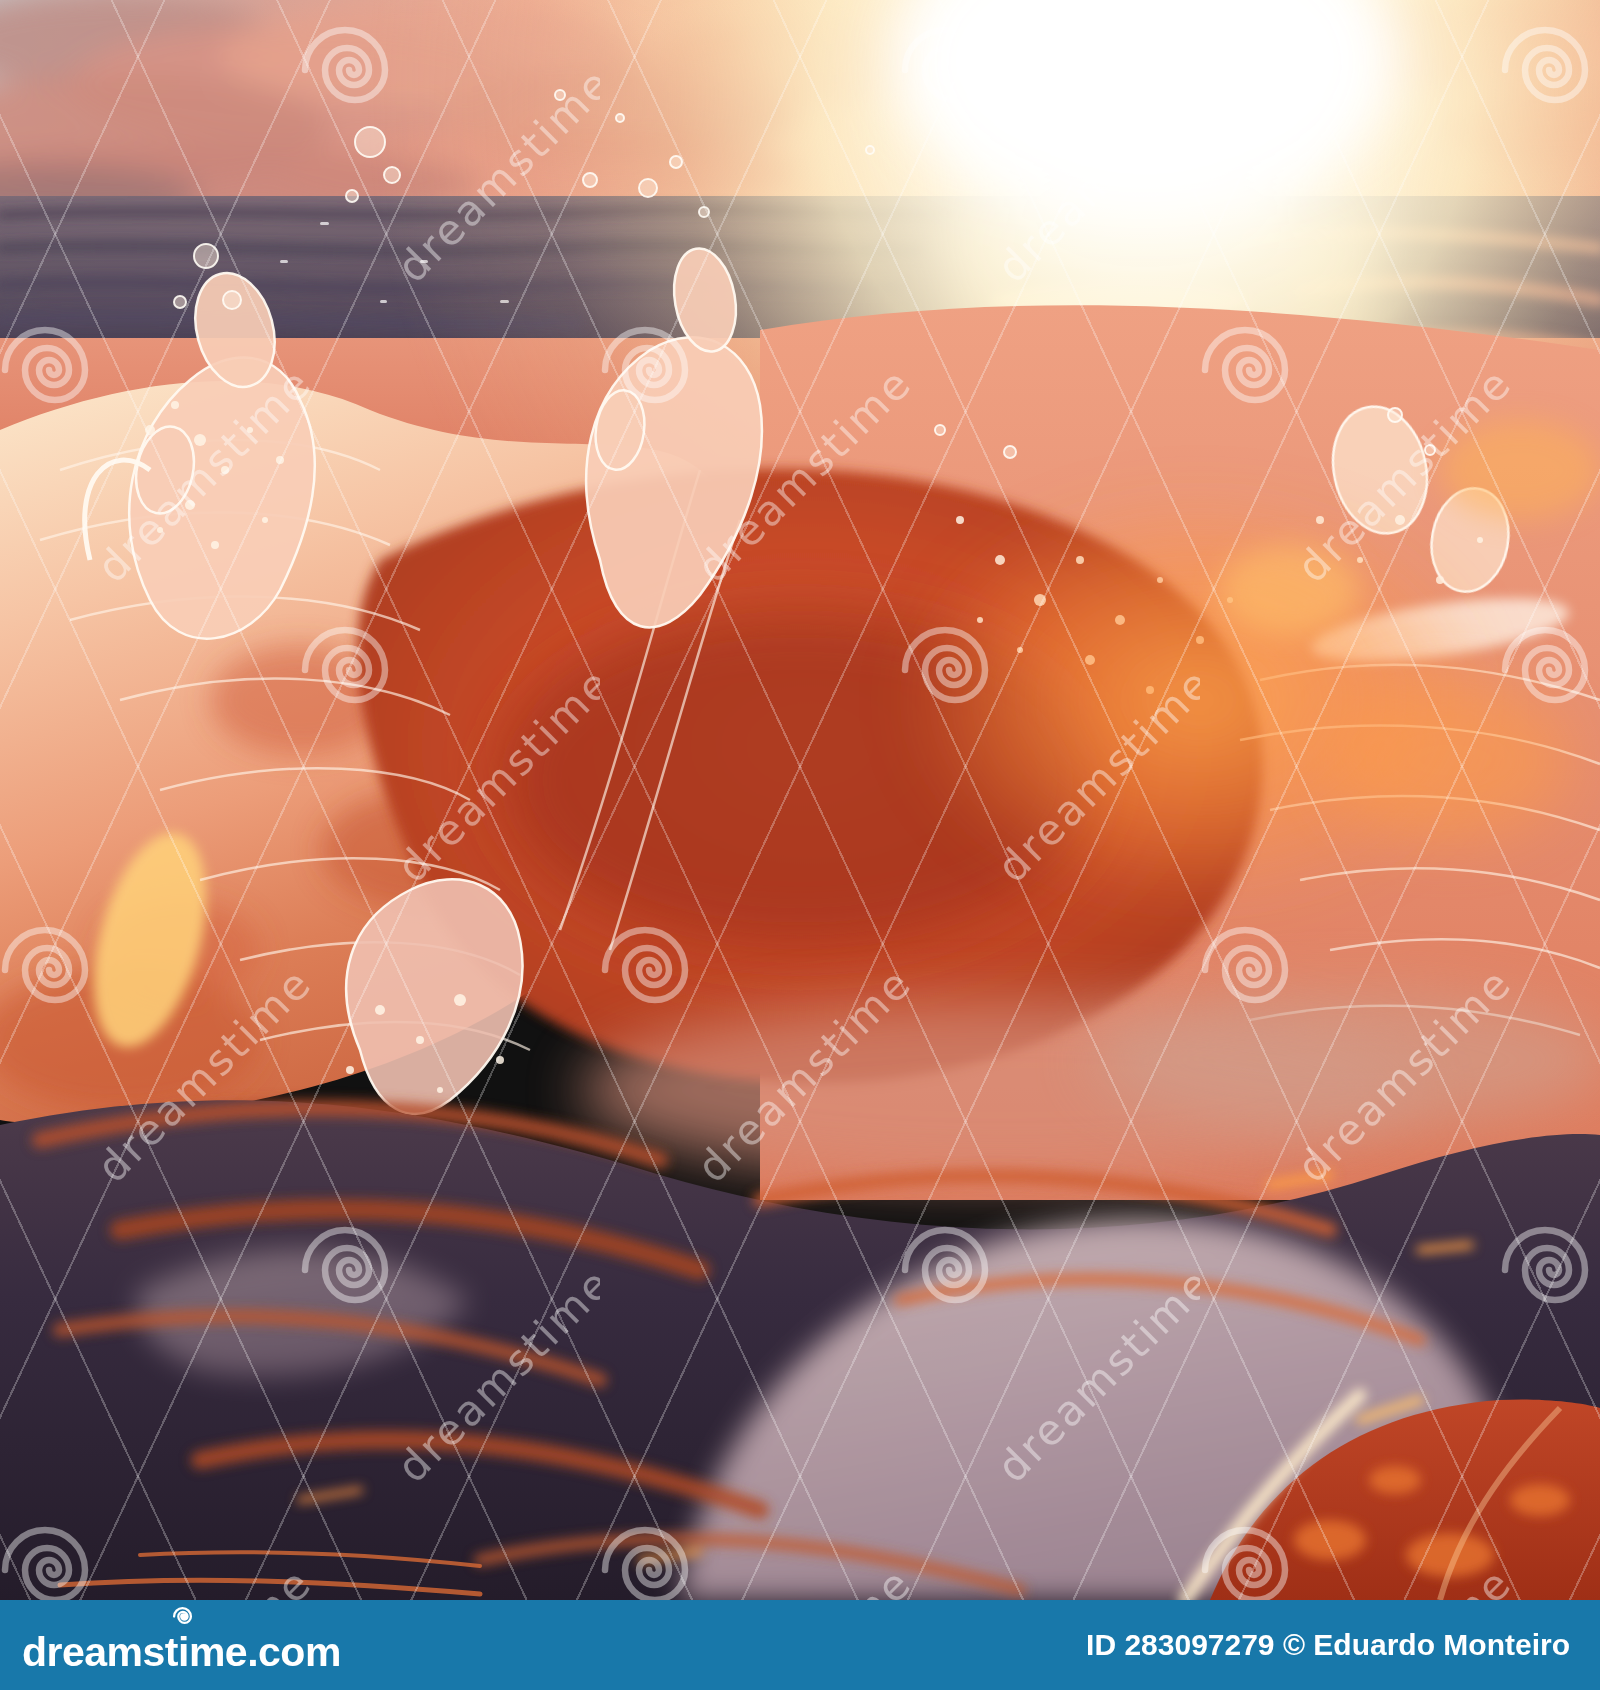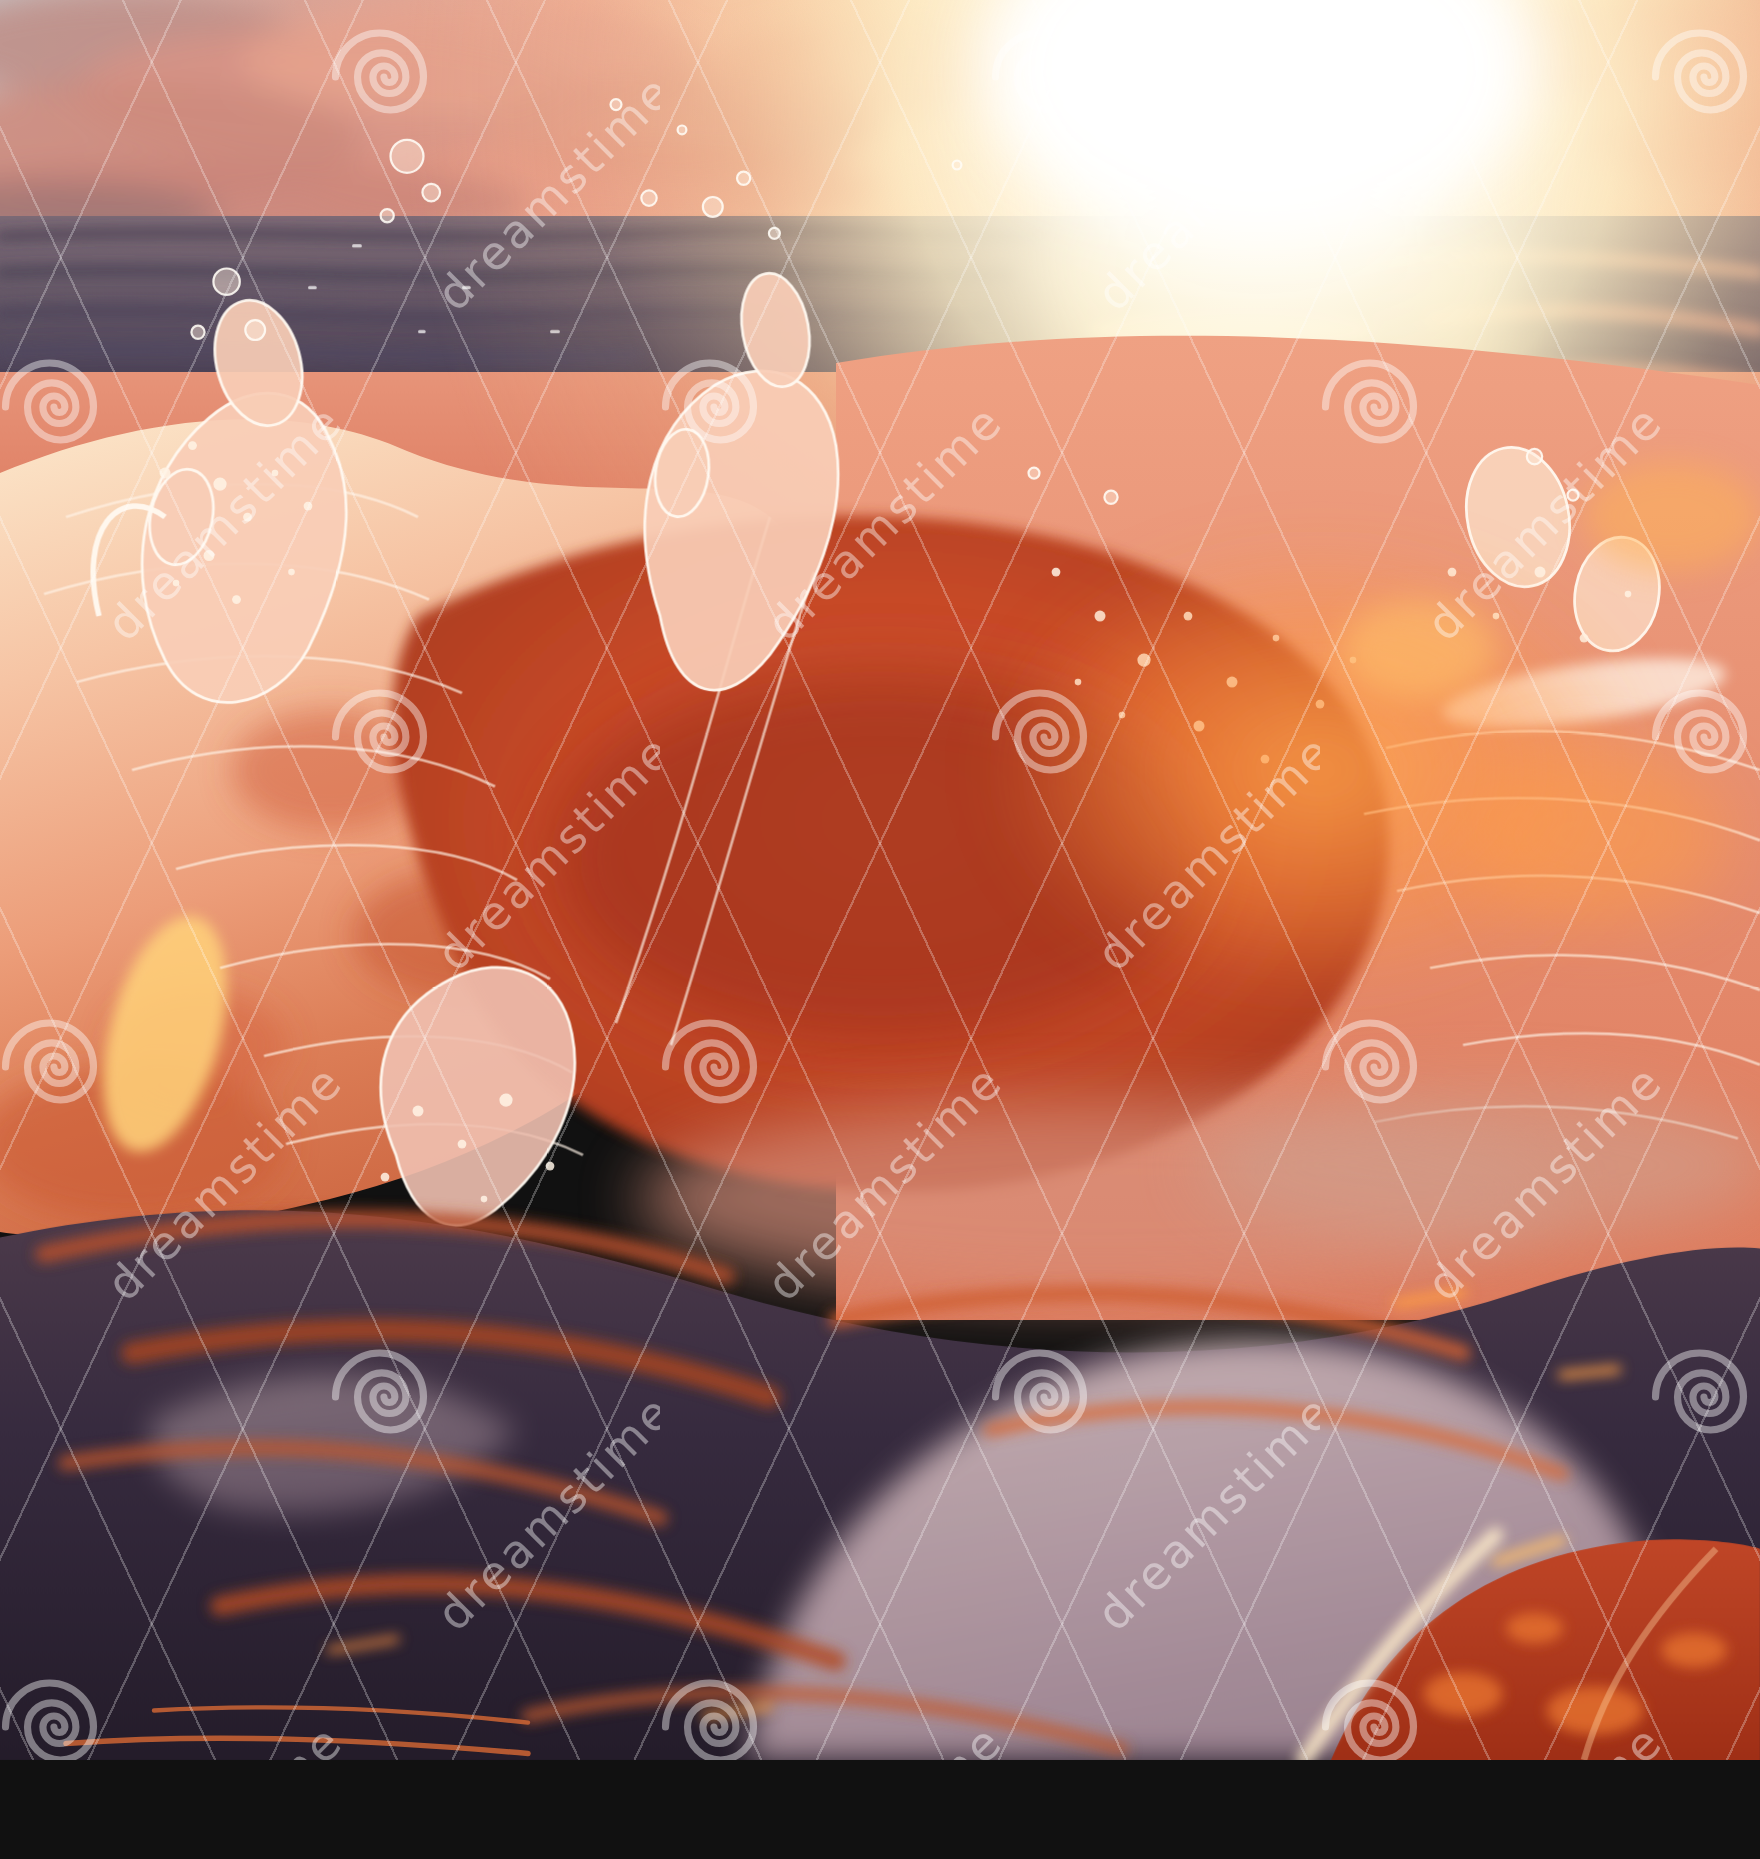--- a/index.html
+++ b/index.html
@@ -334,13 +334,22 @@
           <use href="#sp" class="sp" transform="translate(345,70)" stroke-width="6.5"></use>
           <use href="#sp" class="sp" transform="translate(45,370)" stroke-width="6.5"></use>
           <text transform="translate(115,585) rotate(-45)">dreamstime</text>
           <text transform="translate(415,285) rotate(-45)">dreamstime</text>
         </pattern>
       </defs>
       <rect x="0" y="0" width="1600" height="1600" fill="url(#wmpat)"></rect>
     </svg>
   </div>
 
+  <div class="bar">
+    <div class="logo">
+      <span class="logo-text">dreamstime.com</span>
+      <svg class="logo-spiral" viewBox="-50 -50 100 100">
+        <use href="#sp"></use>
+      </svg>
+    </div>
+    <div class="credit">ID 283097279 © Eduardo Monteiro</div>
+  </div>
 </div>
 
 </body></html>

